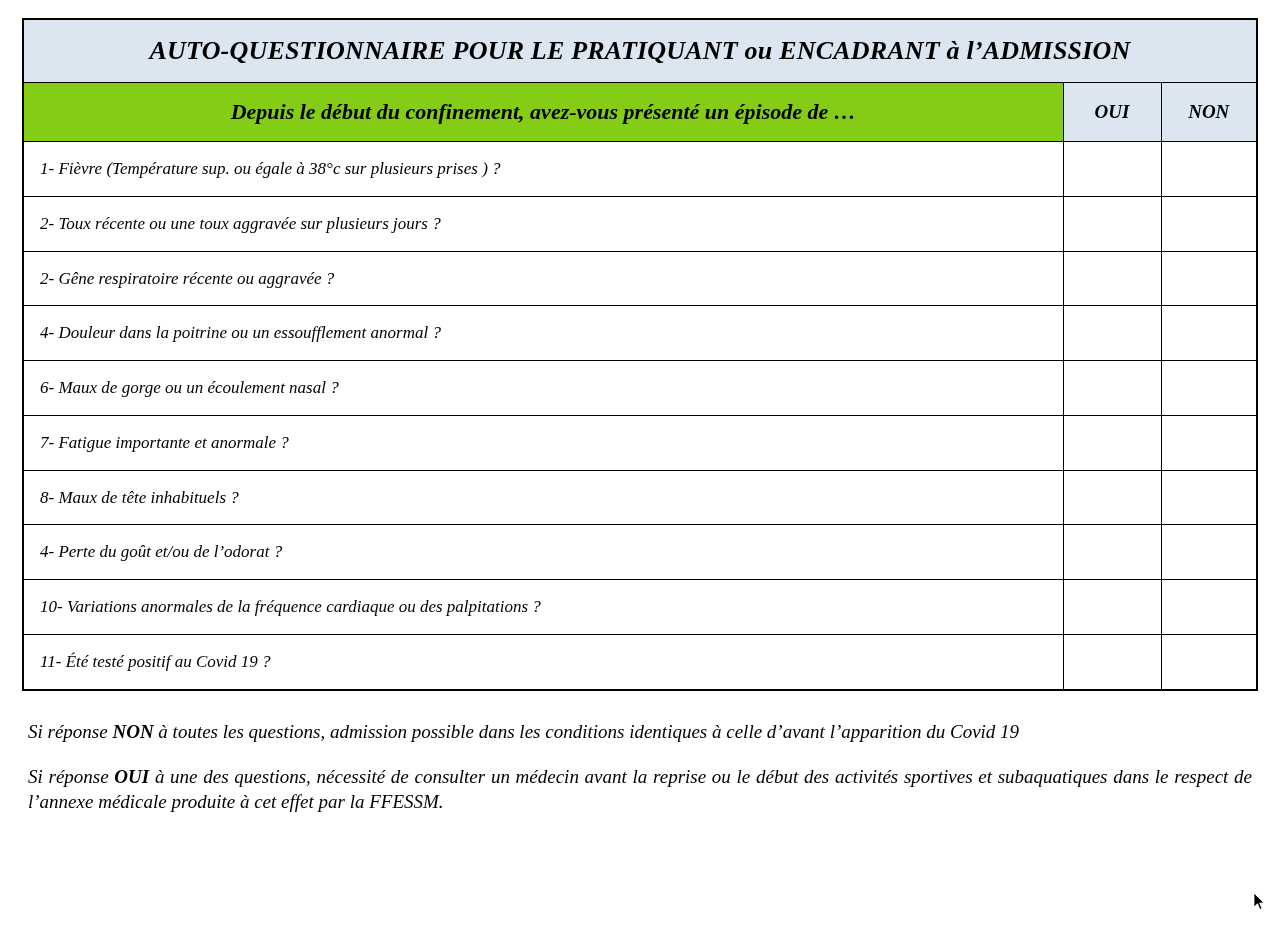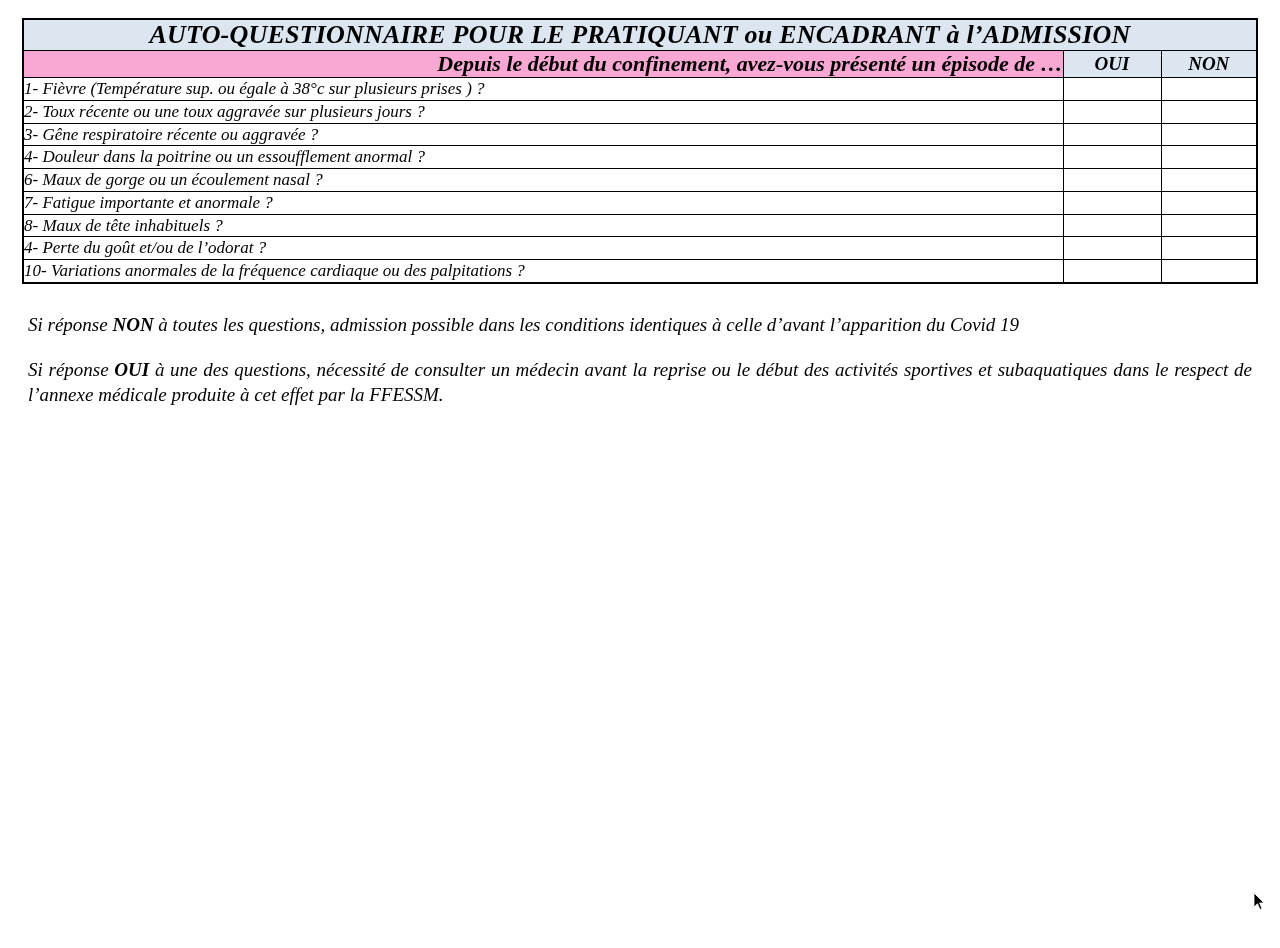--- a/index.html
+++ b/index.html
@@ -22,39 +22,39 @@
     padding: 18px 22px 0 22px;
   }
   table.questionnaire {
     width: 1236px;
     border-collapse: collapse;
     table-layout: fixed;
     border: 2px solid #000;
   }
   table.questionnaire td {
     border: 1px solid #000;
-    padding: 0;
+    padding: 16px;
     vertical-align: middle;
   }
   .col-q   { width: 1040px; }
   .col-oui { width: 98px; }
   .col-non { width: 96px; }
 
   .title-cell {
     background: #dce6f1;
     text-align: center;
     font-style: italic;
     font-weight: bold;
     font-size: 26px;
     padding: 10px 4px 12px 4px;
     letter-spacing: 0.2px;
   }
   .section-cell {
-    background: #f9a8d4;
-    text-align: right;
+    background: #84cc16;
+    text-align: center;
     font-style: italic;
     font-weight: bold;
     font-size: 22px;
     padding: 9px 4px 10px 4px;
   }
   .section-head-yn {
     background: #dce6f1;
     text-align: center;
     font-style: italic;
     font-weight: bold;
@@ -125,21 +125,21 @@
         <td class="q-cell">1- Fièvre (Température sup. ou égale à 38°c sur plusieurs prises ) ?</td>
         <td class="ans-cell"></td>
         <td class="ans-cell"></td>
       </tr>
       <tr>
         <td class="q-cell">2- Toux récente ou une toux aggravée sur plusieurs jours ?</td>
         <td class="ans-cell"></td>
         <td class="ans-cell"></td>
       </tr>
       <tr>
-        <td class="q-cell">3- Gêne respiratoire récente ou aggravée ?</td>
+        <td class="q-cell">2- Gêne respiratoire récente ou aggravée ?</td>
         <td class="ans-cell"></td>
         <td class="ans-cell"></td>
       </tr>
       <tr>
         <td class="q-cell">4- Douleur dans la poitrine ou un essoufflement anormal ?</td>
         <td class="ans-cell"></td>
         <td class="ans-cell"></td>
       </tr>
       <tr>
         <td class="q-cell">6- Maux de gorge ou un écoulement nasal ?</td>
@@ -161,20 +161,25 @@
         <td class="ans-cell"></td>
         <td class="ans-cell"></td>
       </tr>
       <tr>
         <td class="q-cell">10- Variations anormales de la fréquence cardiaque ou des palpitations ?</td>
         <td class="ans-cell"></td>
         <td class="ans-cell"></td>
       </tr>
 
 
+      <tr>
+        <td class="q-cell">11- Été testé positif au Covid 19 ?</td>
+        <td class="ans-cell"></td>
+        <td class="ans-cell"></td>
+      </tr>
     </tbody>
   </table>
 
   <div class="notes">
     <div class="note"><span>Si réponse </span><b>NON</b><span> à toutes les questions, admission possible dans les conditions identiques à celle d’avant l’apparition du Covid 19</span></div>
     <div class="note"><span>Si réponse </span><b>OUI</b><span> à une des questions, nécessité de consulter un médecin avant la reprise ou le début des activités sportives et subaquatiques dans le respect de l’annexe médicale produite à cet effet par la FFESSM.</span></div>
   </div>
 
   <svg class="cursor" viewBox="0 0 12 18">
     <polygon points="0,0 0,14 3.5,10.8 6,16.5 8,15.5 5.6,10 10,10" fill="#000000" stroke="#ffffff" stroke-width="0.8"></polygon>

